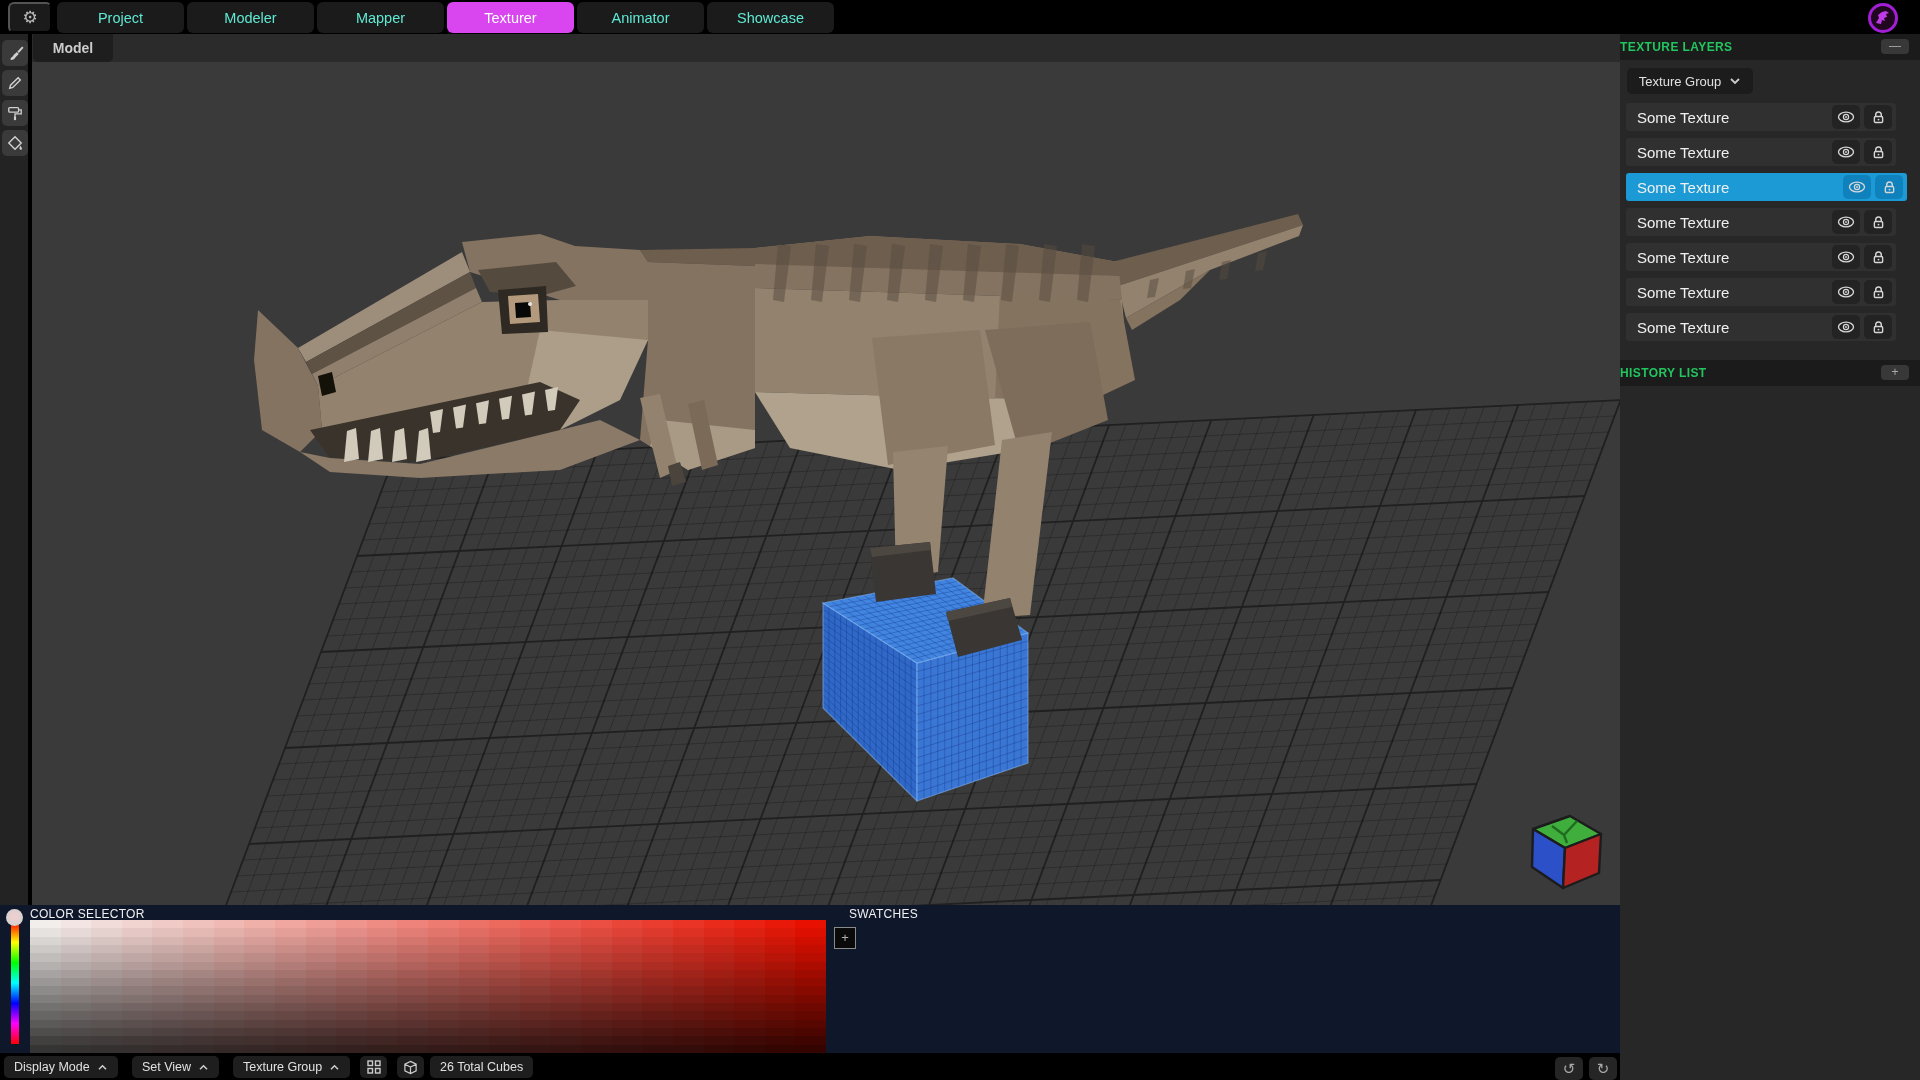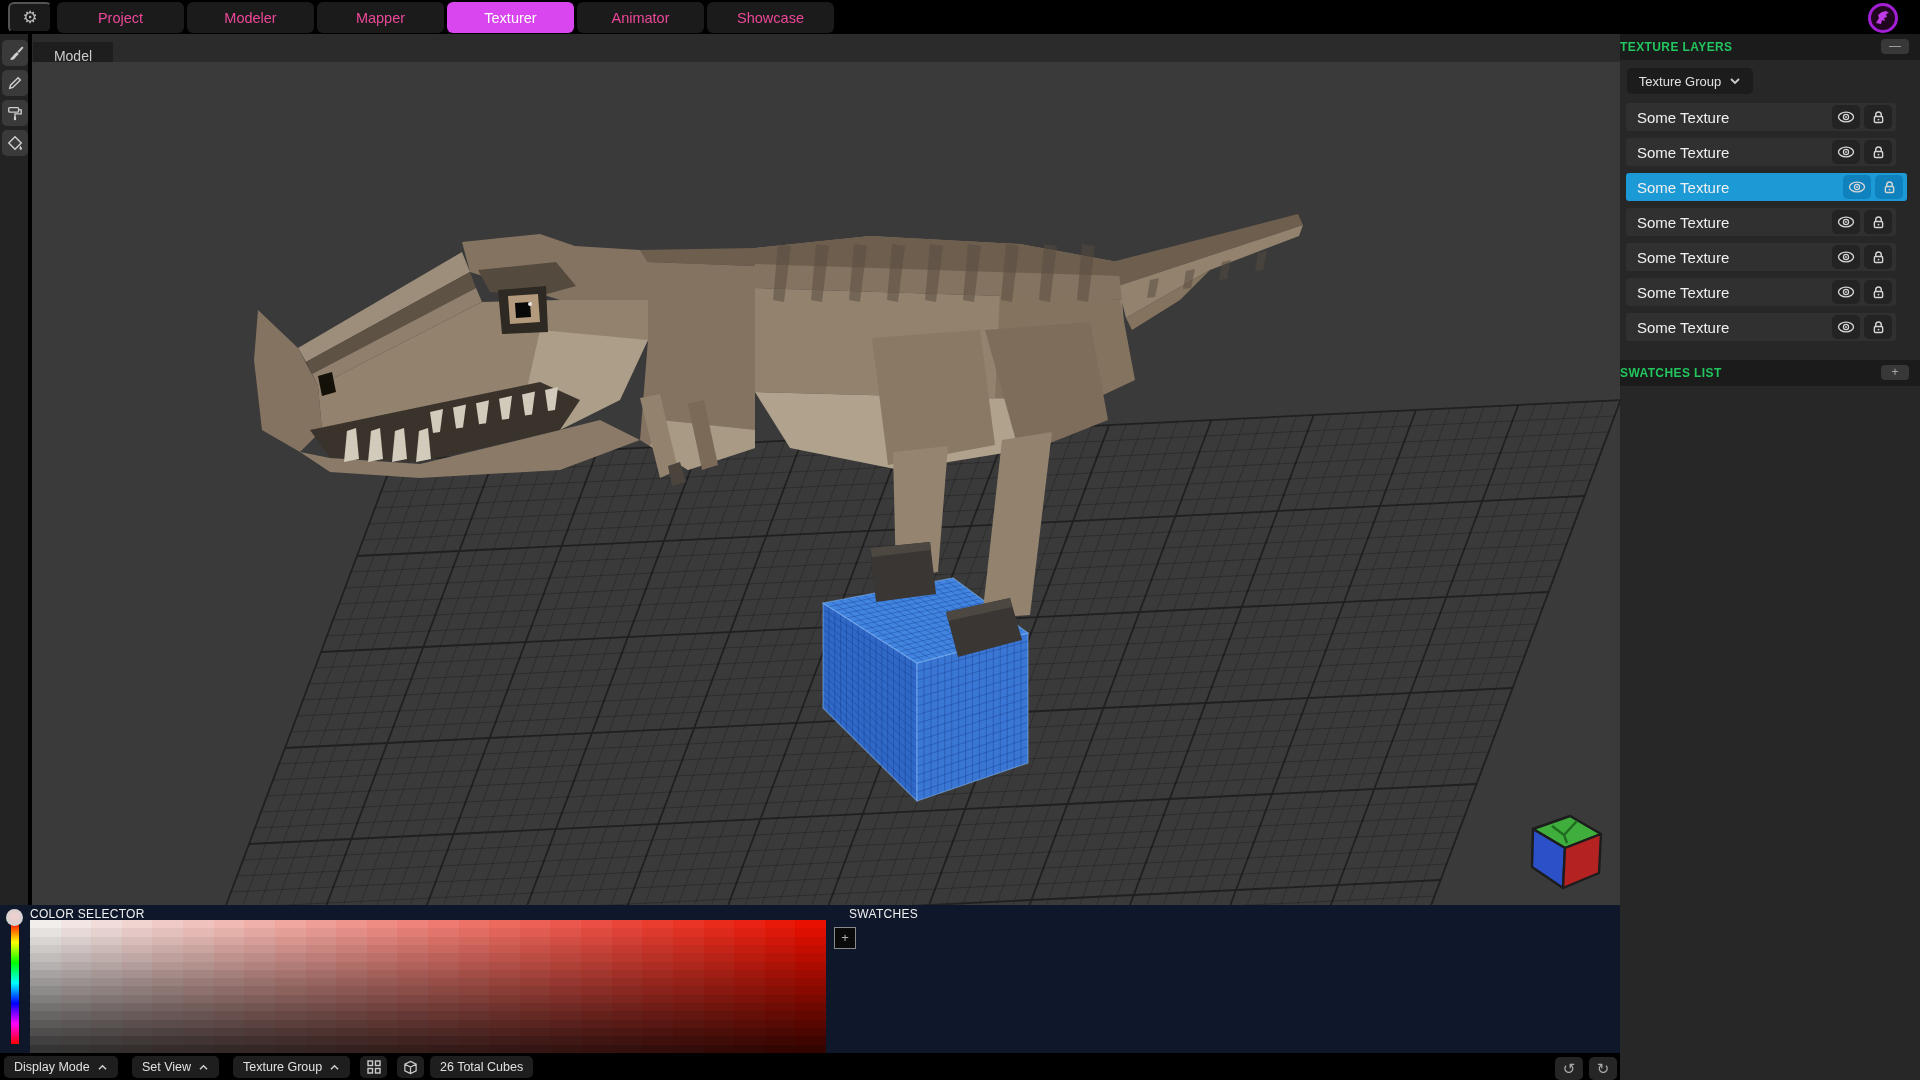--- a/index.html
+++ b/index.html
@@ -2,39 +2,39 @@
 <html><head>
 <meta charset="utf-8">
 <style>
   * { margin:0; padding:0; box-sizing:border-box; }
   html,body { width:1920px; height:1080px; background:#000; overflow:hidden;
               font-family:"Liberation Sans", sans-serif; }
 
   
   #top-bar { position:absolute; left:0; top:0; width:1920px; height:34px; background:#000; }
   .tb-btn { position:absolute; top:2px; height:31px; background:#1b1b1b; border-radius:6px;
-            display:flex; align-items:center; justify-content:center; color:#ec4899;
+            display:flex; align-items:center; justify-content:center; color:#5eead4;
             font-size:14.5px; cursor:default; }
   #gear-btn { left:8px; width:44px; color:#b8b8b8; font-size:17px; }
   .top-tab { width:127px; }
   .top-tab.active { background:#d946ef; color:#fff; }
   #avatar { position:absolute; left:1868px; top:3px; width:30px; height:30px; border-radius:50%;
             background:#20071f; border:3px solid #a21fd6; display:flex; align-items:center; justify-content:center; }
 
   
   #left-toolbar { position:absolute; left:0; top:34px; width:30px; height:871px;
                   background:#232323; border-right:2px solid #000; }
   .tool-btn { position:absolute; left:2px; width:26px; height:26px; background:#3a3a3a;
               border:none; border-radius:5px; display:flex; align-items:center; justify-content:center; }
 
   
   #viewport-header { position:absolute; left:32px; top:34px; width:1588px; height:28px; background:#2b2b2b; }
-  #model-tab { position:absolute; left:1px; top:8px; width:80px; height:28px; background:#1e1e1e;
+  #model-tab { position:absolute; left:1px; top:0; width:80px; height:28px; background:#1e1e1e;
                color:#cccccc; font-size:14px; display:flex; align-items:center; justify-content:center;
-               border-radius:0 0 5px 5px; }
+               border-radius:0 0 5px 5px;font-weight:bold; }
   #viewport { position:absolute; left:32px; top:62px; width:1588px; height:843px; background:#3a3a3a; overflow:hidden; }
   #scene { position:absolute; left:0; top:0; }
 
   
   #right-panel { position:absolute; left:1620px; top:34px; width:300px; height:1046px; background:#272727; }
   .panel-header { position:absolute; left:0; width:352px; height:26px; background:#1b1b1b;
                   color:#22c55e; font-size:12px; font-weight:bold; letter-spacing:.4px;
                   display:flex; align-items:center; }
   .hdr-btn { position:absolute; right:11px; top:5px; width:28px; height:15px; background:#383838;
              border:none; border-radius:4px; color:#aaa; font-size:12px; line-height:13px; }
@@ -550,21 +550,21 @@
           <svg width="15" height="15" viewBox="0 0 16 16">
             <path d="M5 7 V5.2 a3 3 0 0 1 6 0 V7" fill="none" stroke="#d6d6d6" stroke-width="1.5"></path>
             <rect x="3.6" y="7" width="8.8" height="6.4" rx="1.2" fill="none" stroke="#d6d6d6" stroke-width="1.5"></rect>
             <circle cx="8" cy="10.2" r="1" fill="#d6d6d6"></circle>
           </svg>
         </button>
       </div>
     </div>
 
   <div class="panel-header" style="top:326px">
-    <span>SWATCHES LIST</span>
+    <span>HISTORY LIST</span>
   </div>
   <button class="hdr-btn" style="top:331px">+</button>
 </div>
 
 <div id="bottom-panel">
   <span class="area-label" style="left:30px; top:2px">COLOR SELECTOR</span>
   <div id="hue-strip"></div>
   <div id="hue-knob"></div>
   <div id="sv-gradient" style="background: linear-gradient(to right, rgb(242, 238, 236) 0%, rgb(242, 238, 236) 3.84615%, rgb(242, 229, 227) 3.84615%, rgb(242, 229, 227) 7.69231%, rgb(241, 220, 217) 7.69231%, rgb(241, 220, 217) 11.5385%, rgb(241, 211, 208) 11.5385%, rgb(241, 211, 208) 15.3846%, rgb(240, 202, 198) 15.3846%, rgb(240, 202, 198) 19.2308%, rgb(240, 194, 189) 19.2308%, rgb(240, 194, 189) 23.0769%, rgb(240, 185, 179) 23.0769%, rgb(240, 185, 179) 26.9231%, rgb(239, 176, 170) 26.9231%, rgb(239, 176, 170) 30.7692%, rgb(239, 167, 160) 30.7692%, rgb(239, 167, 160) 34.6154%, rgb(238, 158, 151) 34.6154%, rgb(238, 158, 151) 38.4615%, rgb(238, 149, 142) 38.4615%, rgb(238, 149, 142) 42.3077%, rgb(238, 140, 132) 42.3077%, rgb(238, 140, 132) 46.1538%, rgb(237, 131, 123) 46.1538%, rgb(237, 131, 123) 50%, rgb(237, 123, 113) 50%, rgb(237, 123, 113) 53.8462%, rgb(236, 114, 104) 53.8462%, rgb(236, 114, 104) 57.6923%, rgb(236, 105, 94) 57.6923%, rgb(236, 105, 94) 61.5385%, rgb(236, 96, 85) 61.5385%, rgb(236, 96, 85) 65.3846%, rgb(235, 87, 76) 65.3846%, rgb(235, 87, 76) 69.2308%, rgb(235, 78, 66) 69.2308%, rgb(235, 78, 66) 73.0769%, rgb(234, 69, 57) 73.0769%, rgb(234, 69, 57) 76.9231%, rgb(234, 60, 47) 76.9231%, rgb(234, 60, 47) 80.7692%, rgb(234, 52, 38) 80.7692%, rgb(234, 52, 38) 84.6154%, rgb(233, 43, 28) 84.6154%, rgb(233, 43, 28) 88.4615%, rgb(233, 34, 19) 88.4615%, rgb(233, 34, 19) 92.3077%, rgb(232, 25, 9) 92.3077%, rgb(232, 25, 9) 96.1538%, rgb(232, 16, 0) 96.1538%, rgb(232, 16, 0) 100%);"></div>
   <div id="sv-overlay" style="background: linear-gradient(rgba(0, 0, 0, 0) 0%, rgba(0, 0, 0, 0) 6.25%, rgba(0, 0, 0, 0.05) 6.25%, rgba(0, 0, 0, 0.05) 12.5%, rgba(0, 0, 0, 0.106) 12.5%, rgba(0, 0, 0, 0.106) 18.75%, rgba(0, 0, 0, 0.157) 18.75%, rgba(0, 0, 0, 0.157) 25%, rgba(0, 0, 0, 0.208) 25%, rgba(0, 0, 0, 0.208) 31.25%, rgba(0, 0, 0, 0.26) 31.25%, rgba(0, 0, 0, 0.26) 37.5%, rgba(0, 0, 0, 0.314) 37.5%, rgba(0, 0, 0, 0.314) 43.75%, rgba(0, 0, 0, 0.365) 43.75%, rgba(0, 0, 0, 0.365) 50%, rgba(0, 0, 0, 0.416) 50%, rgba(0, 0, 0, 0.416) 56.25%, rgba(0, 0, 0, 0.467) 56.25%, rgba(0, 0, 0, 0.467) 62.5%, rgba(0, 0, 0, 0.52) 62.5%, rgba(0, 0, 0, 0.52) 68.75%, rgba(0, 0, 0, 0.573) 68.75%, rgba(0, 0, 0, 0.573) 75%, rgba(0, 0, 0, 0.624) 75%, rgba(0, 0, 0, 0.624) 81.25%, rgba(0, 0, 0, 0.675) 81.25%, rgba(0, 0, 0, 0.675) 87.5%, rgba(0, 0, 0, 0.73) 87.5%, rgba(0, 0, 0, 0.73) 93.75%, rgba(0, 0, 0, 0.78) 93.75%, rgba(0, 0, 0, 0.78) 100%);"></div>

